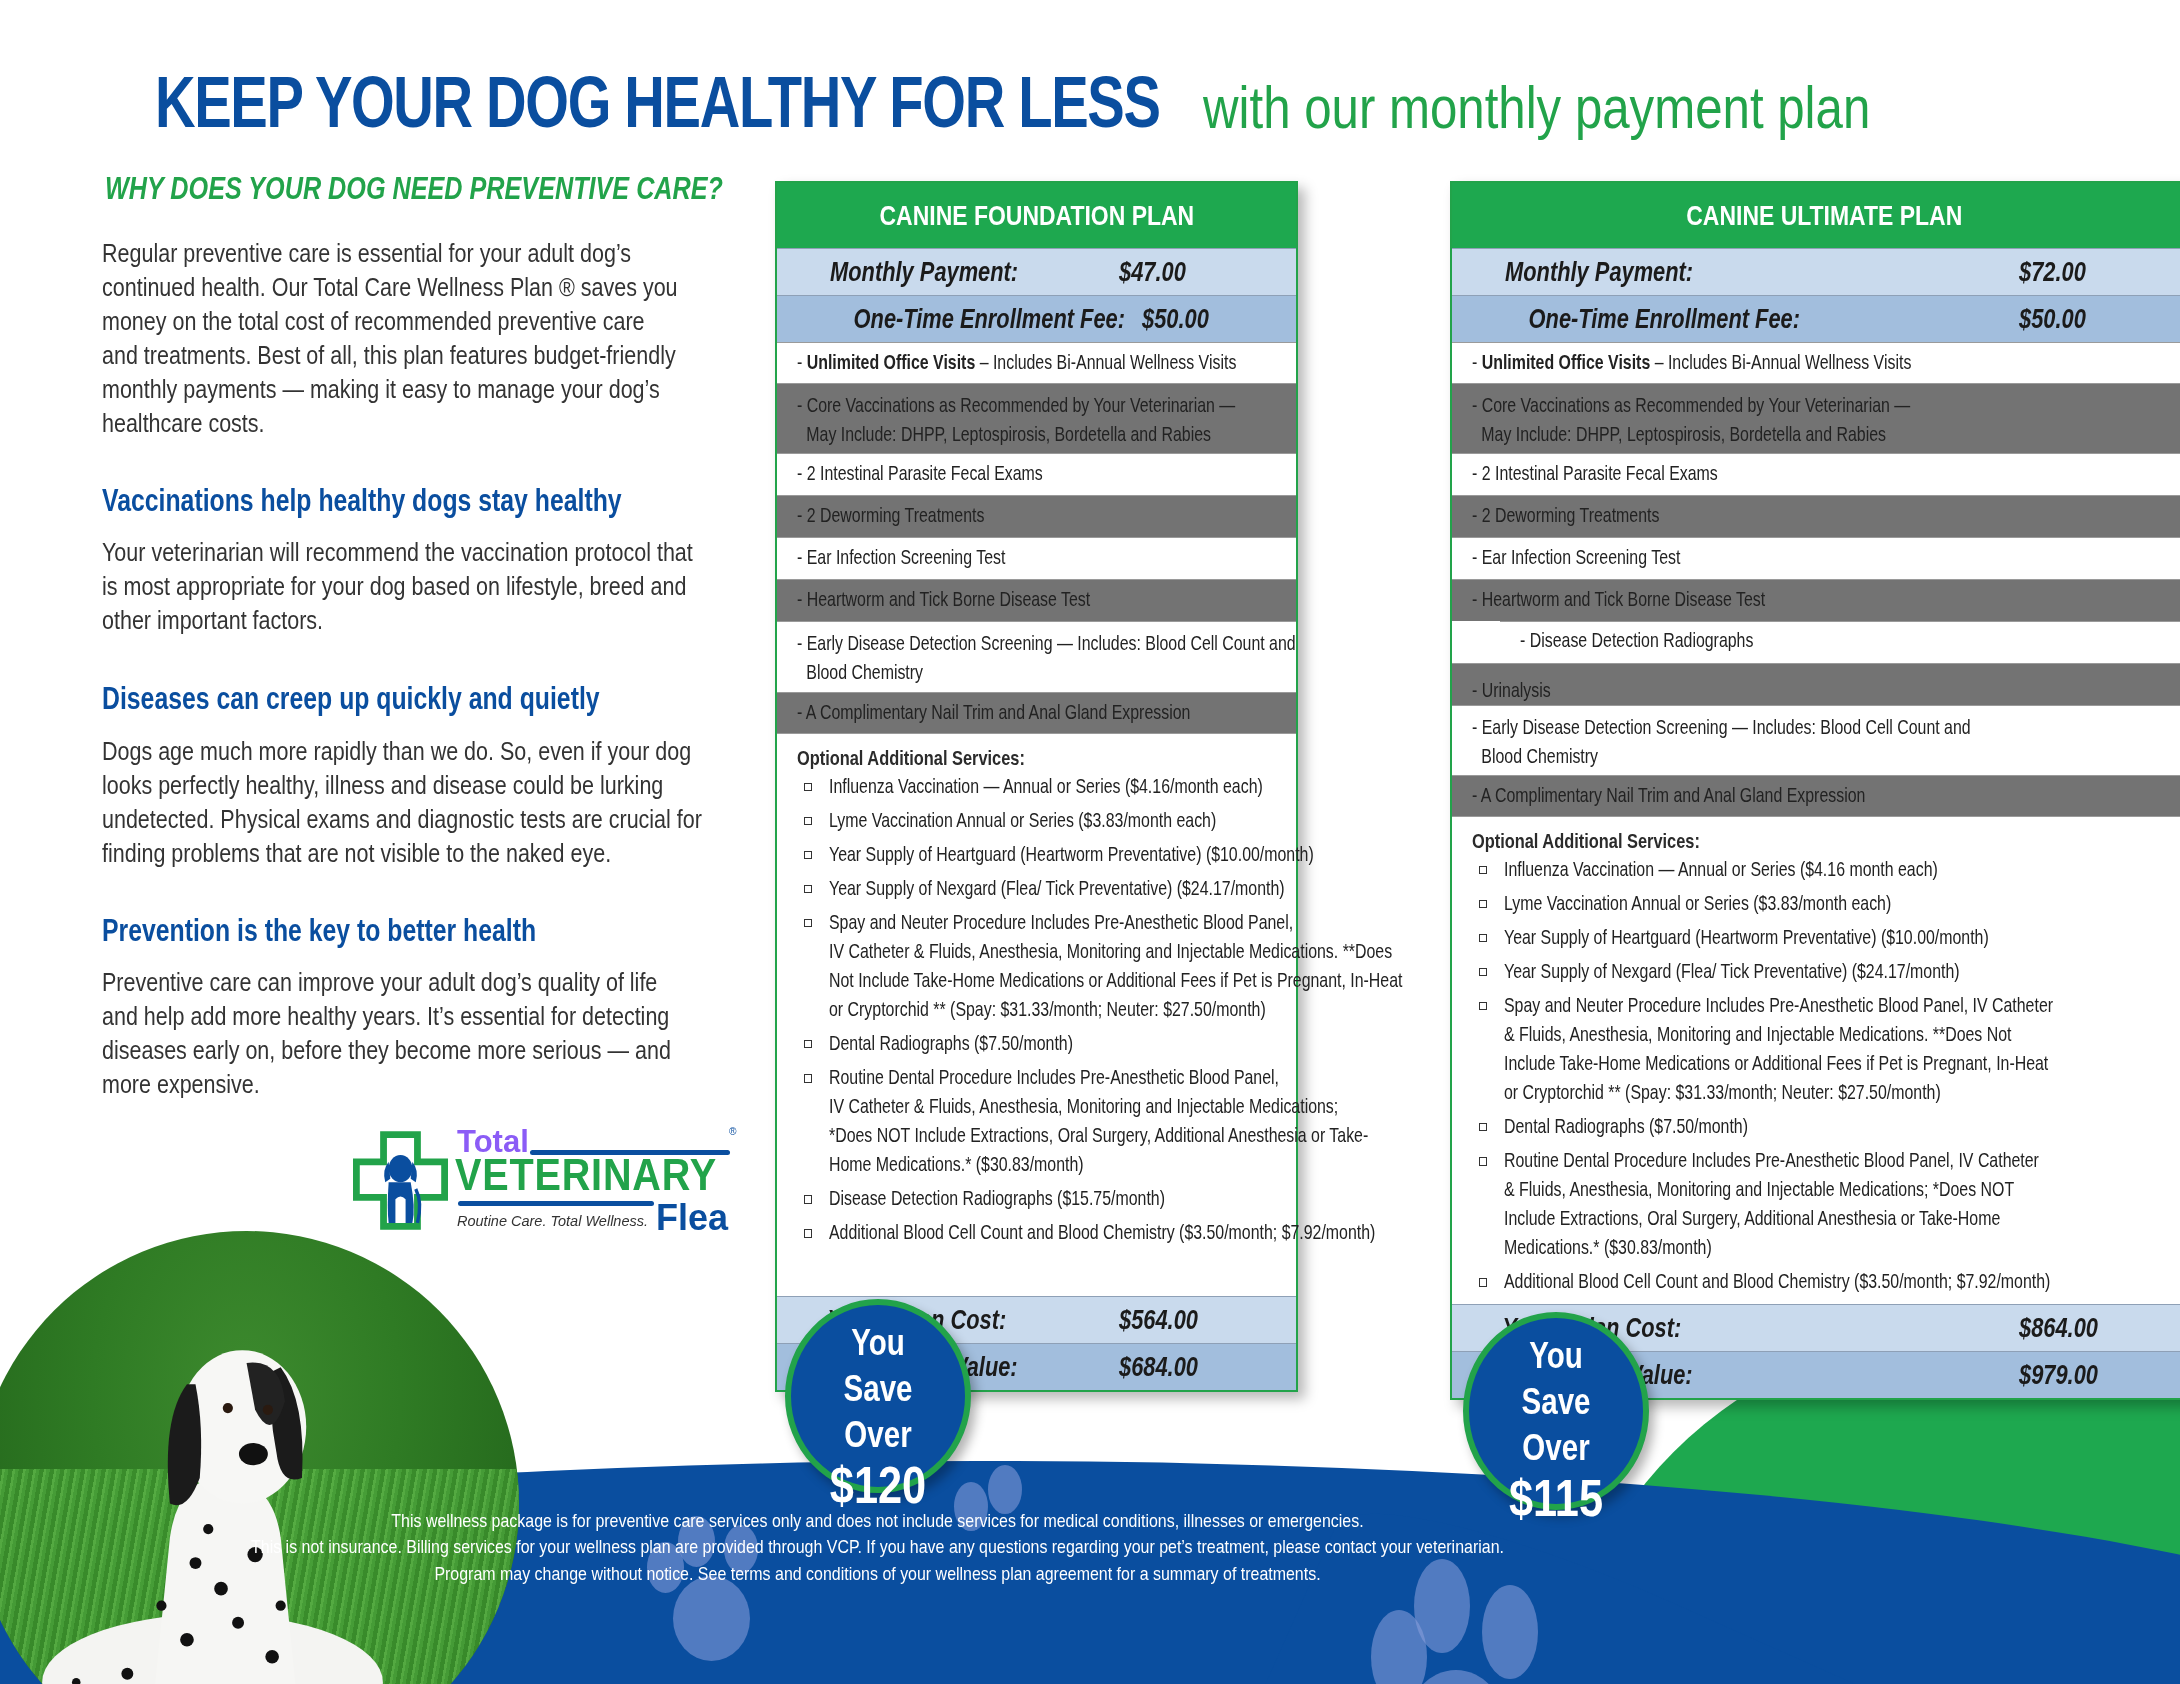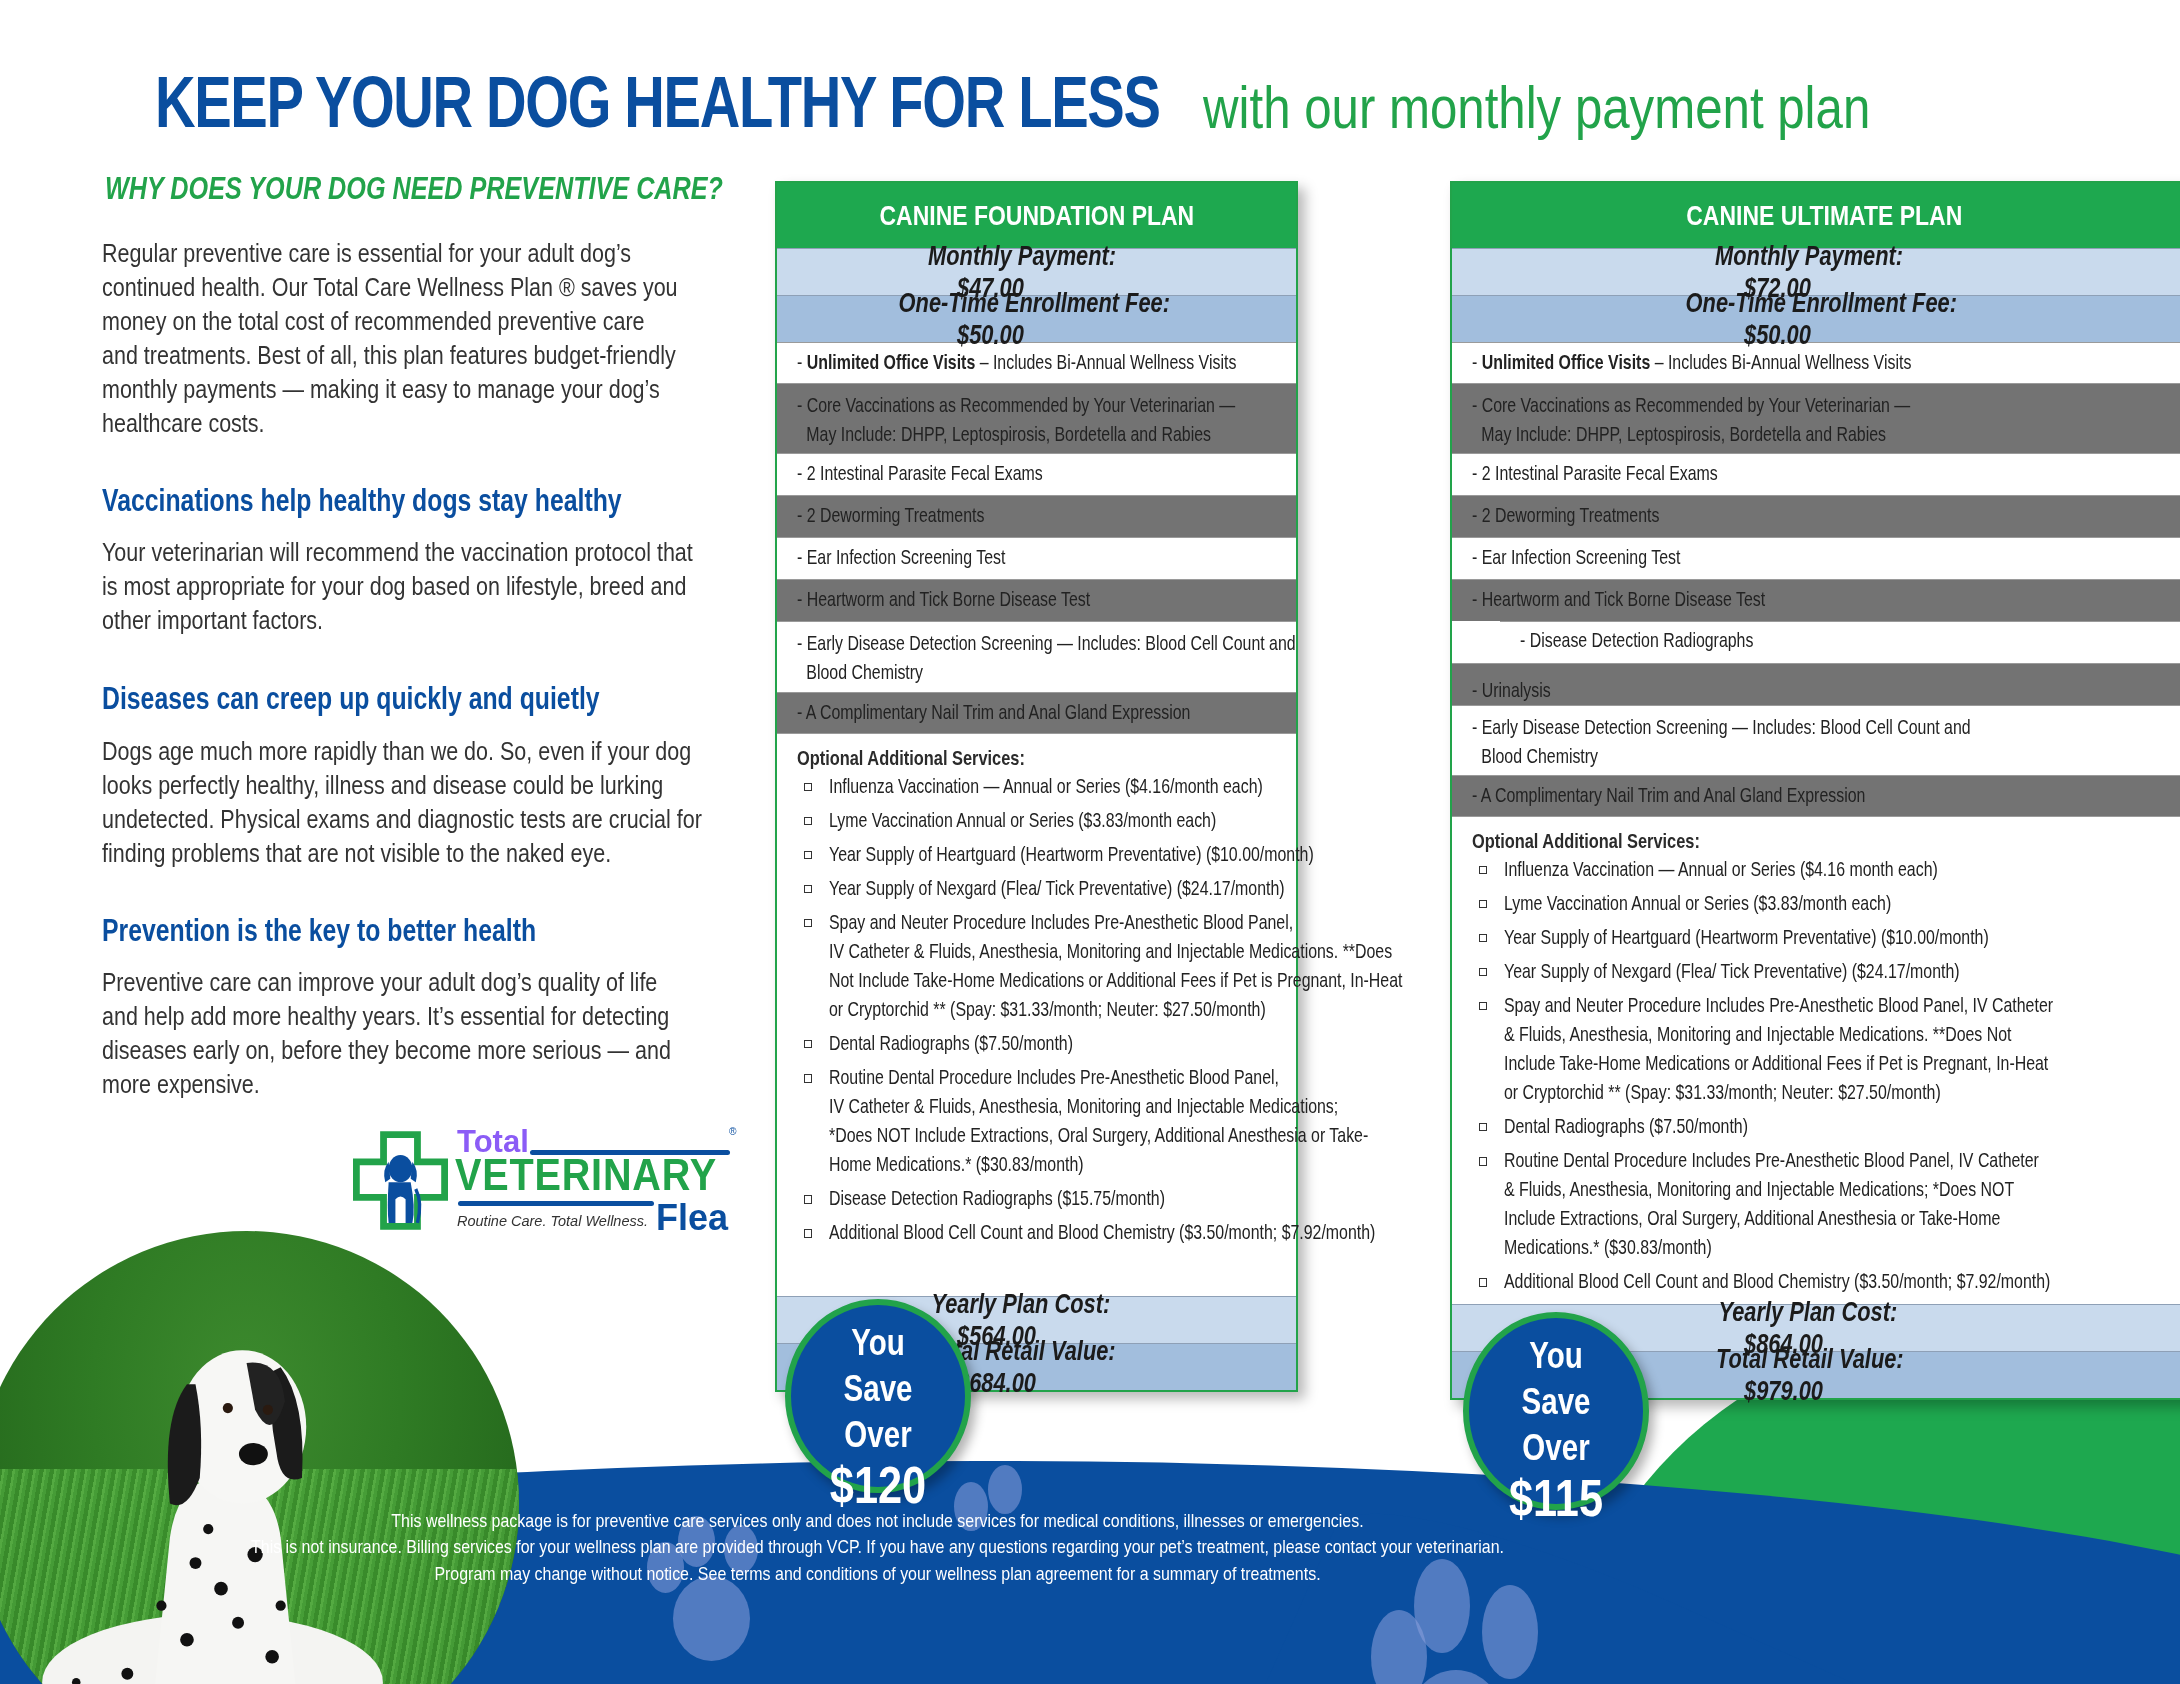--- a/index.html
+++ b/index.html
@@ -44,21 +44,21 @@
   .paw { position: absolute; }
   .paw span { position: absolute; background: rgba(140,160,220,0.55); border-radius: 50%; }
 
   .footer-text { position: absolute; left: 0; width: 1755px; top: 1508px; text-align: center; color: #ffffff; font-size: 19px; line-height: 26.4px; }
   .footer-text div { transform: scaleX(0.84); }
 
   
   .card { position: absolute; background: #fff; border: 2.6px solid #22a34a; box-shadow: 6.8px 6.8px 12px rgba(0,0,0,0.28); }
   .card .hdr { height: 65px; background: #1ea84f; color: #fff; font-weight: bold; font-size: 28px; text-align: center; line-height: 65px; white-space: nowrap; }
   .card .hdr span { display: inline-block; transform: scaleX(0.82); }
-  .prow { height: 47px; display: flex; justify-content: center; align-items: center; padding-right: 82px; border-top: 1.7px solid #8ea0b6; font-weight: bold; font-style: italic; font-size: 28px; color: #1b1b1b; white-space: nowrap; flex-direction: column; }
+  .prow { height: 47px; display: flex; justify-content: space-between; align-items: center; padding-right: 82px; border-top: 1.7px solid #8ea0b6; font-weight: bold; font-style: italic; font-size: 28px; color: #1b1b1b; white-space: nowrap; }
   .prow.light { background: #c9daed; }
   .prow.dark { background: #a2bedd; }
   .prow .lbl { display: inline-block; transform: scaleX(0.78); transform-origin: right center; }
   .prow .val { display: inline-block; width: 95px; margin-left: 17px; transform: scaleX(0.78); transform-origin: left center; }
   .irow { border-top: 1.7px solid #9a9a9a; padding: 6.8px 17px 6.8px 20.4px; font-size: 20.4px; line-height: 29px; color: #222; }
   .irow.alt { background: #737373; }
   .irow .t { display: block; transform: scaleX(0.78); transform-origin: left center; white-space: nowrap; }
   .irow .t2 { padding-left: 12px; }
   .irow b { font-weight: bold; }
   .opt { border-top: 1.7px solid #9a9a9a; padding: 8.5px 8.5px 5.1px 20.4px; }

